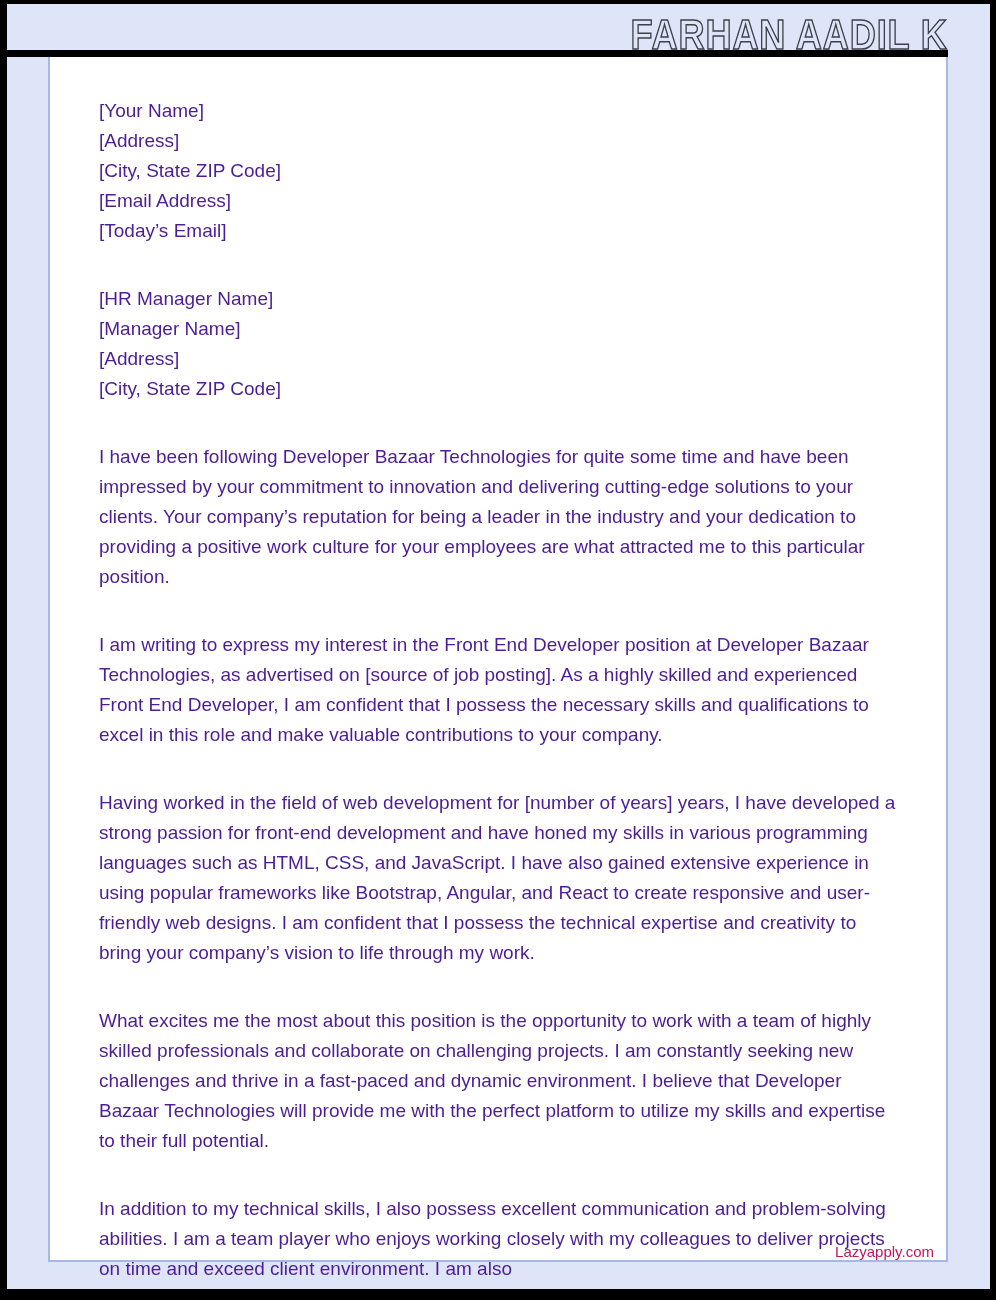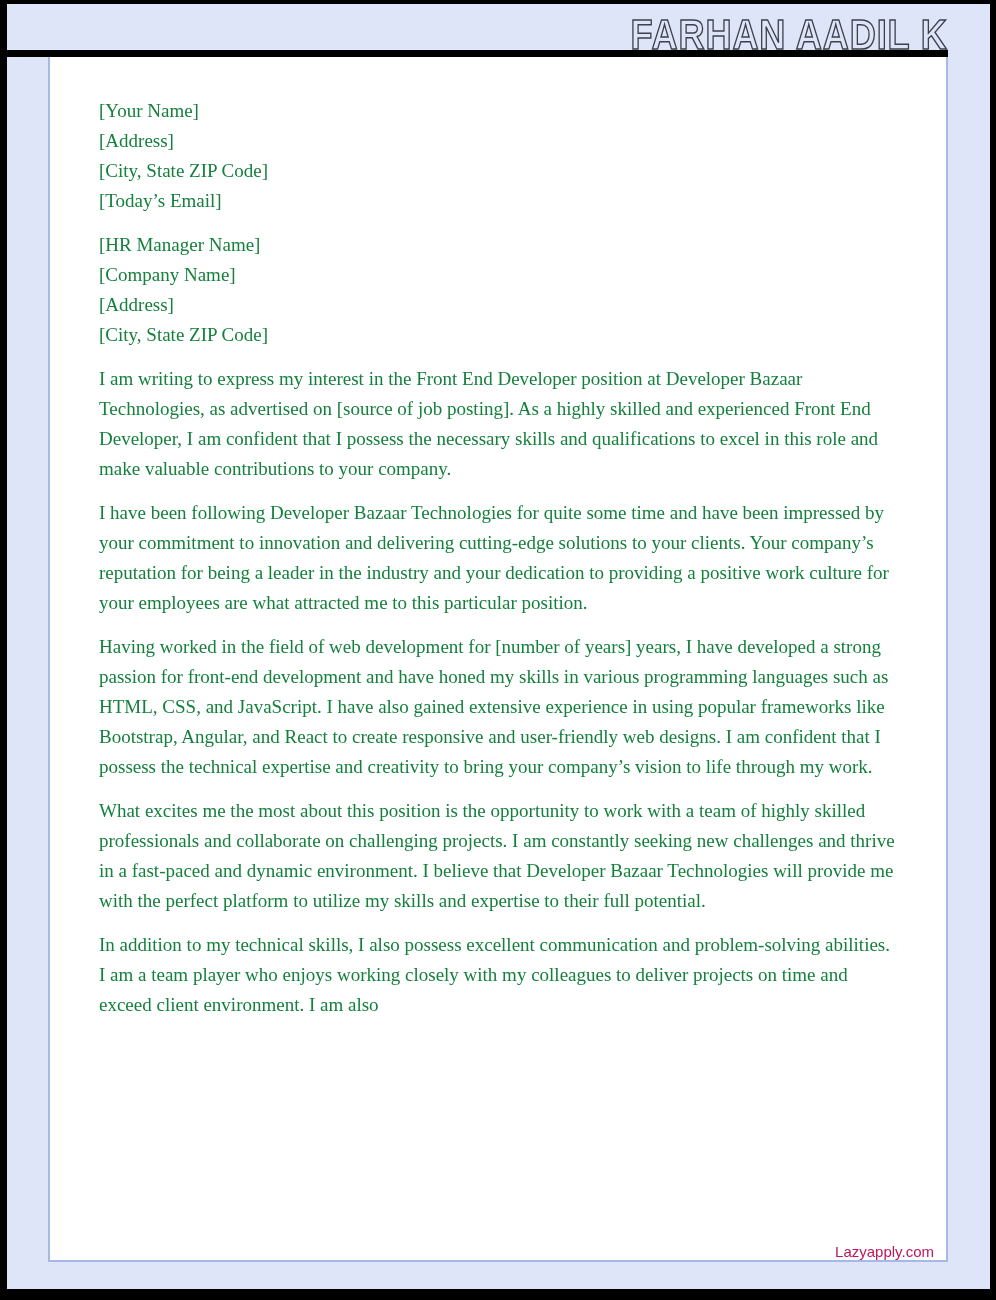--- a/index.html
+++ b/index.html
@@ -50,24 +50,23 @@
     width: 900px;
     height: 1205px;
     background: #ffffff;
     border: 2px solid #a5b9e4;
     border-top: none;
   }
   .letter {
     padding: 39px 45px 0 49px;
     font-size: 19px;
     line-height: 30px;
-    color: #15803d;
-    font-family: Liberation Serif, serif;
+    color: #4c1d95;
   }
-  .letter > * + * { margin-top: 14px; }
+  .letter > * + * { margin-top: 38px; }
   .block .line { line-height: 30px; }
   .para { font-weight: 400; }
   .watermark {
     position: absolute;
     right: 12px;
     bottom: 1px;
     font-size: 15px;
     line-height: 15px;
     color: #be185d;
   }
@@ -83,33 +82,34 @@
 
   <div class="divider"></div>
 
   <div class="sheet">
     <div class="letter">
 
       <div class="block">
         <div class="line">[Your Name]</div>
         <div class="line">[Address]</div>
         <div class="line">[City, State ZIP Code]</div>
+        <div class="line">[Email Address]</div>
         <div class="line">[Today’s Email]</div>
       </div>
 
       <div class="block">
         <div class="line">[HR Manager Name]</div>
-        <div class="line">[Company Name]</div>
+        <div class="line">[Manager Name]</div>
         <div class="line">[Address]</div>
         <div class="line">[City, State ZIP Code]</div>
       </div>
 
 
+      <p class="para">I have been following Developer Bazaar Technologies for quite some time and have been impressed by your commitment to innovation and delivering cutting-edge solutions to your clients. Your company’s reputation for being a leader in the industry and your dedication to providing a positive work culture for your employees are what attracted me to this particular position.</p>
       <p class="para">I am writing to express my interest in the Front End Developer position at Developer Bazaar Technologies, as advertised on [source of job posting]. As a highly skilled and experienced Front End Developer, I am confident that I possess the necessary skills and qualifications to excel in this role and make valuable contributions to your company.</p>
-      <p class="para">I have been following Developer Bazaar Technologies for quite some time and have been impressed by your commitment to innovation and delivering cutting-edge solutions to your clients. Your company’s reputation for being a leader in the industry and your dedication to providing a positive work culture for your employees are what attracted me to this particular position.</p>
       <p class="para">Having worked in the field of web development for [number of years] years, I have developed a strong passion for front-end development and have honed my skills in various programming languages such as HTML, CSS, and JavaScript. I have also gained extensive experience in using popular frameworks like Bootstrap, Angular, and React to create responsive and user-friendly web designs. I am confident that I possess the technical expertise and creativity to bring your company’s vision to life through my work.</p>
       <p class="para">What excites me the most about this position is the opportunity to work with a team of highly skilled professionals and collaborate on challenging projects. I am constantly seeking new challenges and thrive in a fast-paced and dynamic environment. I believe that Developer Bazaar Technologies will provide me with the perfect platform to utilize my skills and expertise to their full potential.</p>
       <p class="para">In addition to my technical skills, I also possess excellent communication and problem-solving abilities. I am a team player who enjoys working closely with my colleagues to deliver projects on time and exceed client environment. I am also</p>
 
     </div>
 
     <div class="watermark">Lazyapply.com</div>
   </div>
 
 </div>

